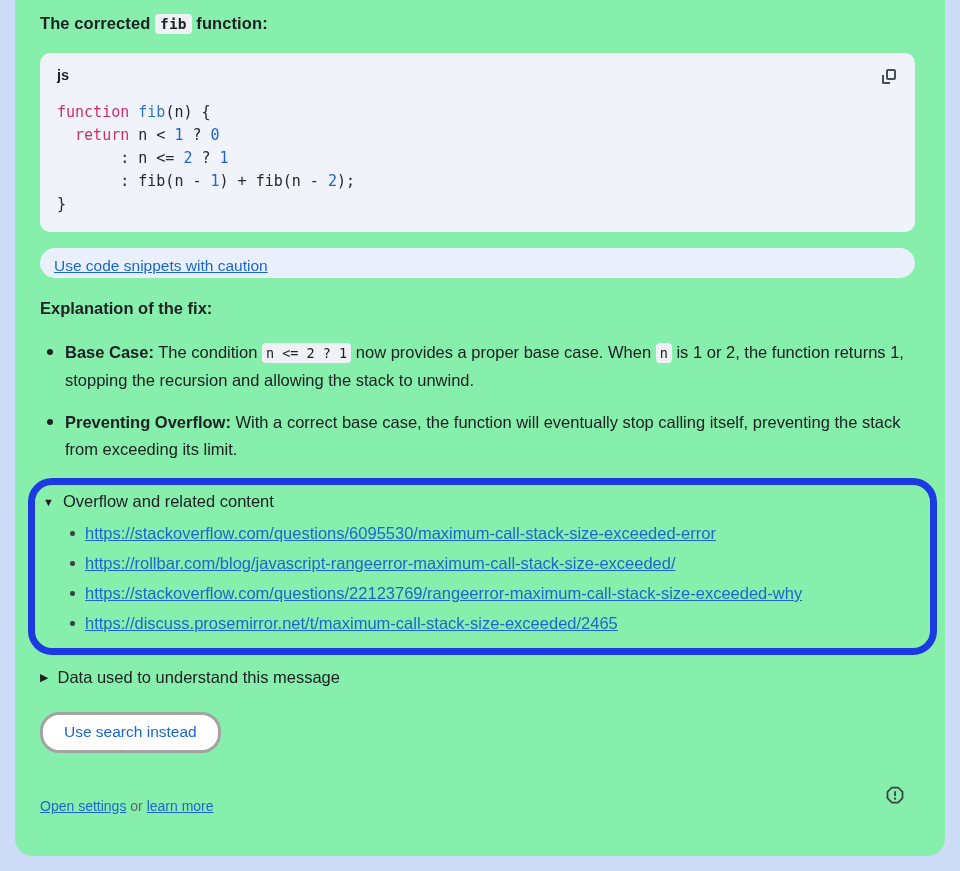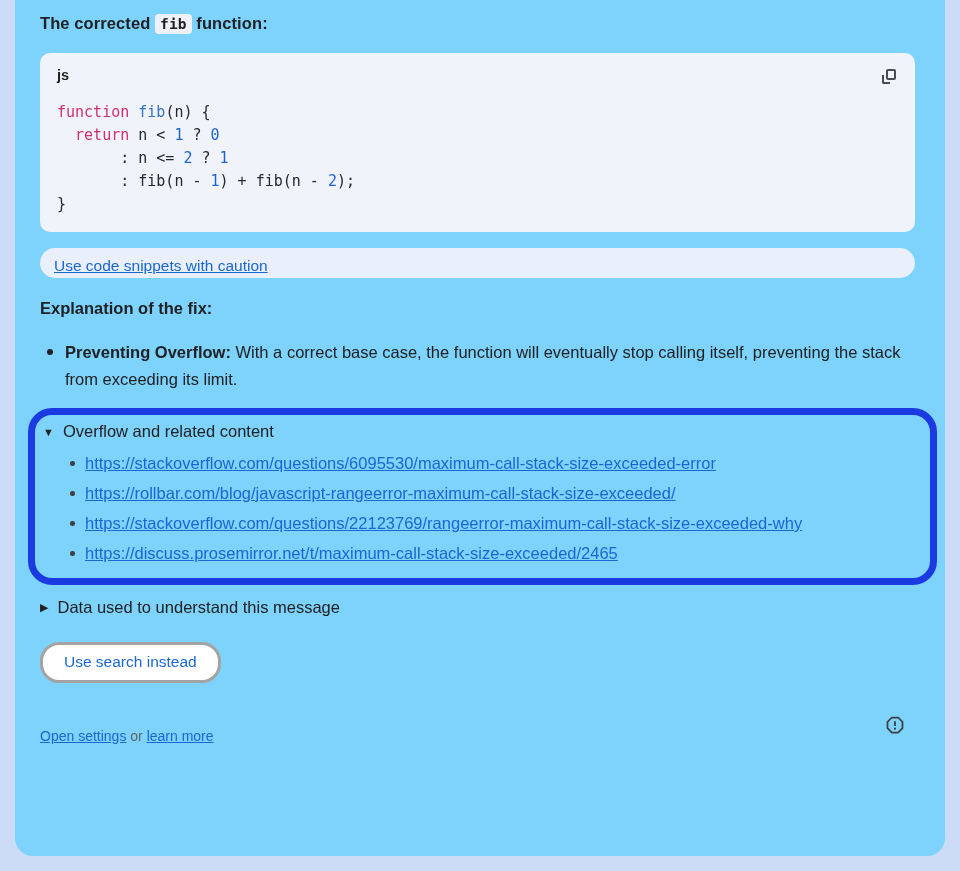--- a/index.html
+++ b/index.html
@@ -9,21 +9,21 @@
     background: #cddcf6;
     font-family: "Liberation Sans", sans-serif;
     color: #202124;
     position: relative;
     overflow: hidden;
   }
   .panel {
     position: absolute;
     left: 15px; top: 0;
     width: 930px; height: 856px;
-    background: #7dd3fc;
+    background: #86efac;
     border-radius: 0 0 18px 18px;
     padding: 14px 30px 0 25px;
   }
   
   .msg-heading {
     font-size: 16.5px; font-weight: 700;
     margin: 0 0 20px 0;
     letter-spacing: .1px;
   }
   .inline-code {
@@ -168,20 +168,21 @@
     <pre class="code-body"><div><span class="tk-kw">function </span><span class="tk-fn">fib</span><span class="tk-pl">(n) {</span></div><div><span class="tk-pl">  </span><span class="tk-kw">return </span><span class="tk-pl">n &lt; </span><span class="tk-num">1</span><span class="tk-pl"> ? </span><span class="tk-num">0</span></div><div><span class="tk-pl">       : n &lt;= </span><span class="tk-num">2</span><span class="tk-pl"> ? </span><span class="tk-num">1</span></div><div><span class="tk-pl">       : fib(n - </span><span class="tk-num">1</span><span class="tk-pl">) + fib(n - </span><span class="tk-num">2</span><span class="tk-pl">);</span></div><div><span class="tk-pl">}</span></div></pre>
   </div>
 
   <div class="caution-bar">
     <a class="blue-link">Use code snippets with caution</a>
   </div>
 
   <p class="section-heading">Explanation of the fix:</p>
 
   <ul class="explanation-list">
+      <li><strong>Base Case:</strong> The condition <span class="inline-code">n &lt;= 2 ? 1</span> now provides a proper base case. When <span class="inline-code">n</span> is 1 or 2, the function returns 1, stopping the recursion and allowing the stack to unwind.</li>
       <li><strong>Preventing Overflow:</strong> With a correct base case, the function will eventually stop calling itself, preventing the stack from exceeding its limit.</li>
     </ul>
 
   <div class="sources-box">
     <div class="disclosure-row">
       <span class="disclosure-arrow">▼</span>
       <span>Overflow and related content</span>
     </div>
     <ul class="sources-list">
         <li><a class="blue-link">https://stackoverflow.com/questions/6095530/maximum-call-stack-size-exceeded-error</a></li>

